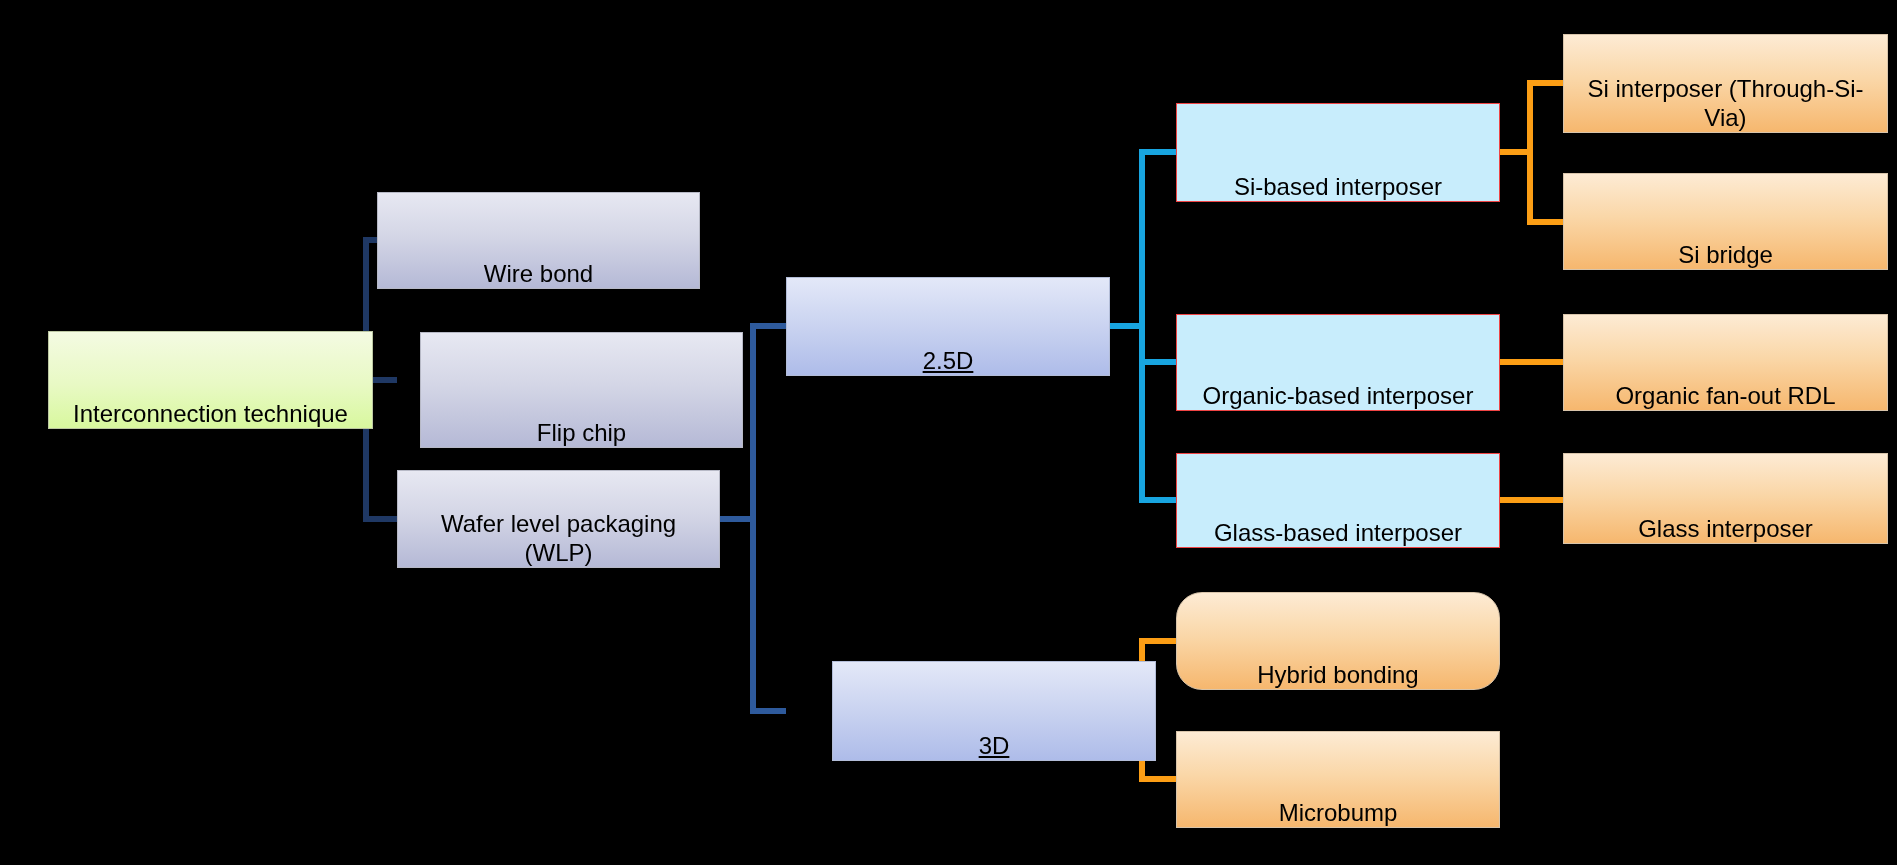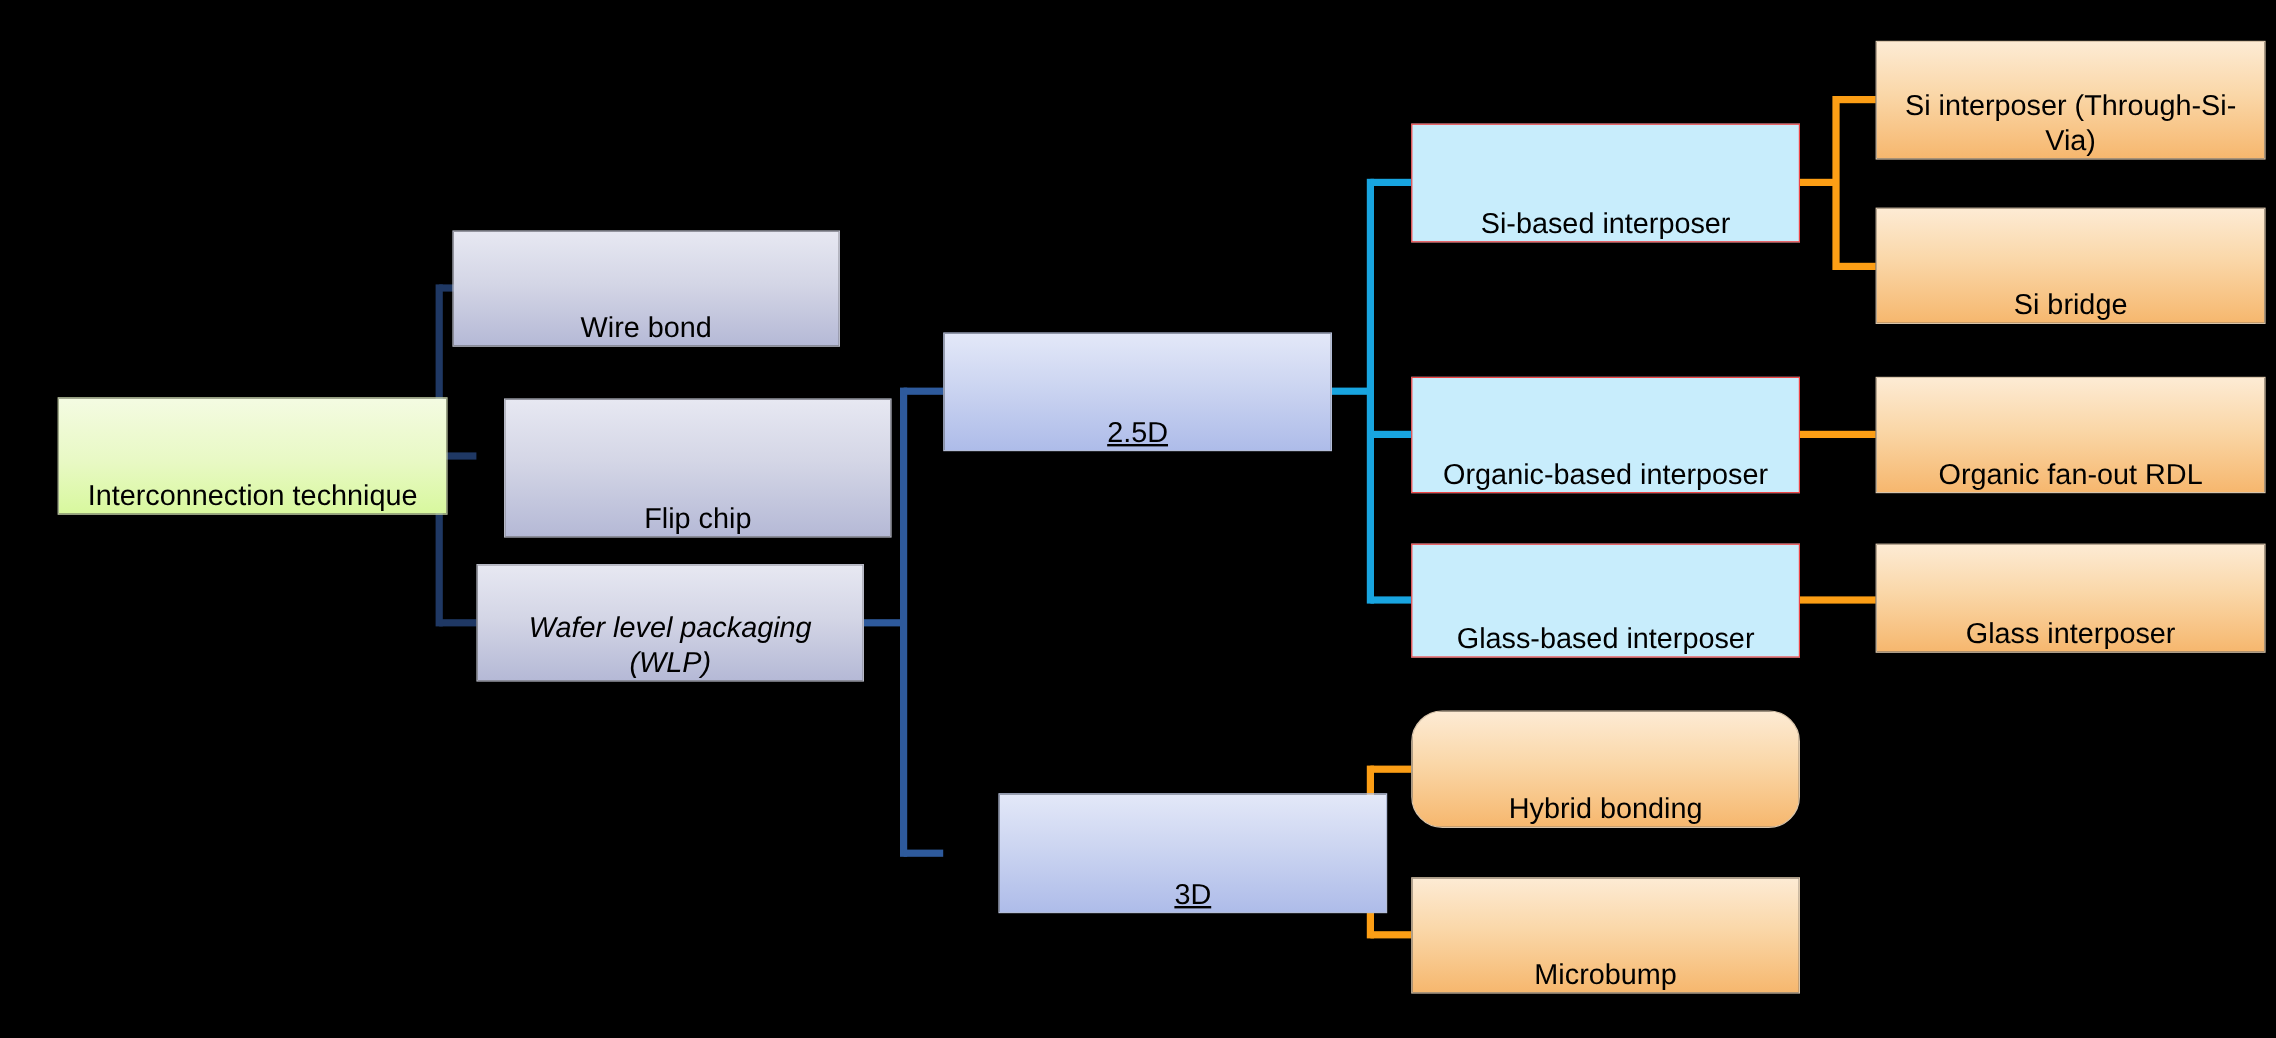--- a/index.html
+++ b/index.html
@@ -81,21 +81,21 @@
     <div class="edge" style="background: rgb(252, 158, 21); left: 1142px; width: 34px; top: 776px; height: 6px;"></div>
     <div class="node root" style="left: 8px; top: 331px; width: 325px; height: 98px;">
       <span class="label">Interconnection technique</span>
     </div>
     <div class="node level1" style="left: 377px; top: 192px; width: 323px; height: 97px;">
       <span class="label">Wire bond</span>
     </div>
     <div class="node level1" style="left: 397px; top: 332px; width: 323px; height: 116px; margin-left: 23px;">
       <span class="label">Flip chip</span>
     </div>
-    <div class="node level1" style="left: 397px; top: 470px; width: 323px; height: 98px; font-style: italic;">
+    <div class="node level1" style="left: 397px; top: 470px; width: 323px; height: 98px;">
       <span class="label">Wafer level packaging
 (WLP)</span>
     </div>
     <div class="node dimension" style="left: 786px; top: 277px; width: 324px; height: 99px;">
       <span class="label">2.5D</span>
     </div>
     <div class="node dimension" style="left: 786px; top: 661px; width: 324px; height: 100px; margin-left: 46px;">
       <span class="label">3D</span>
     </div>
     <div class="node interposer" style="left: 1176px; top: 103px; width: 324px; height: 99px;">

